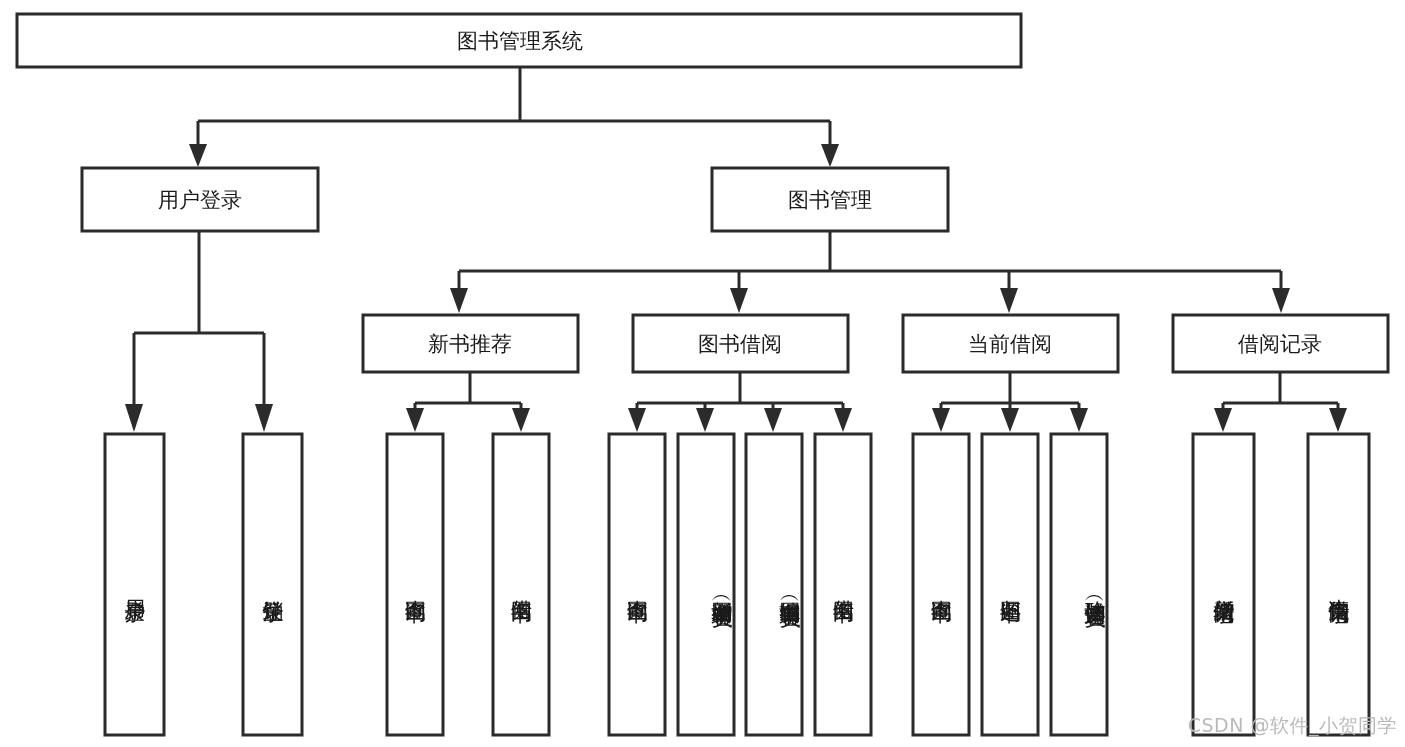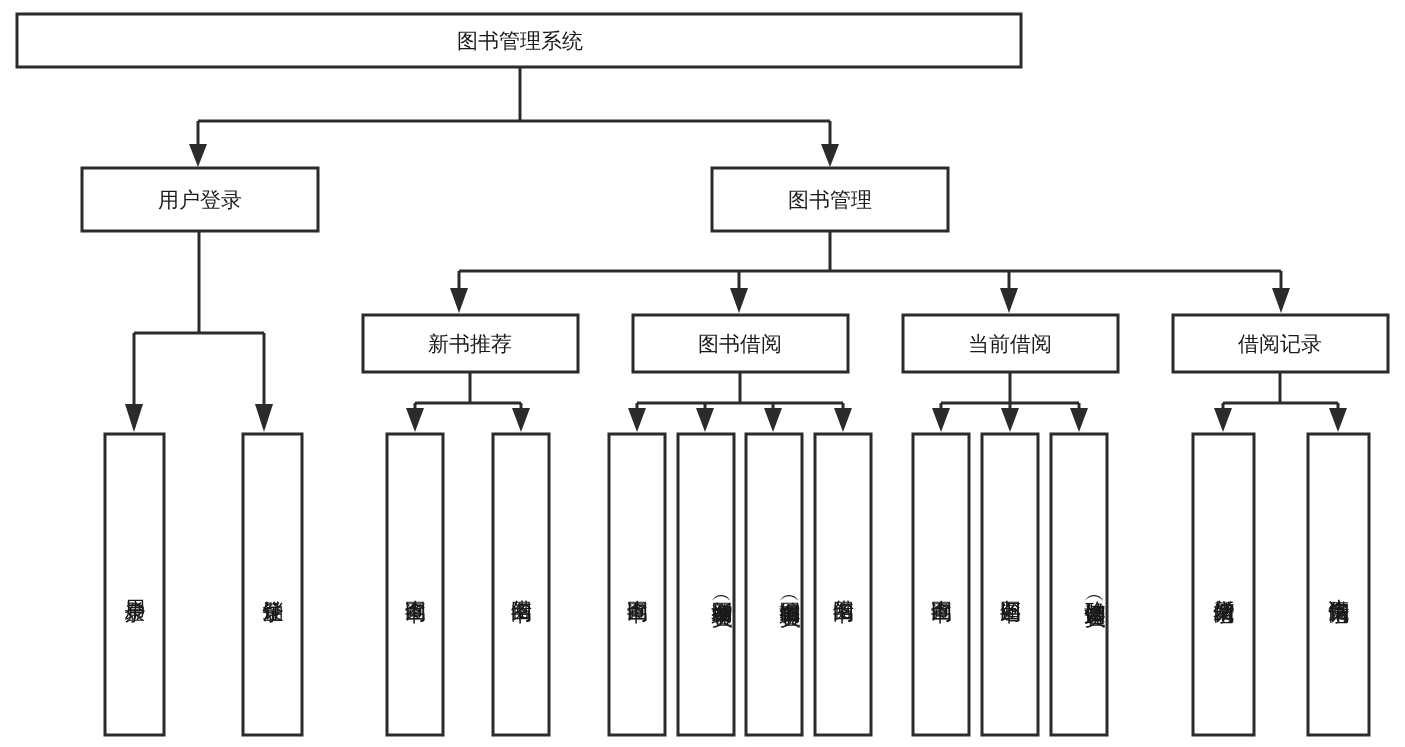--- a/index.html
+++ b/index.html
@@ -210,14 +210,15 @@
   <div class="vlabel" style="left:746px; top:438px; width:56px; height:301px; display:flex; align-items:flex-start; justify-content:center;">编辑图书（管理员）</div>
   <div class="vlabel" style="left:815px; top:434px; width:56px; height:301px; display:flex; align-items:center; justify-content:center;">借阅图书</div>
 
   <div class="vlabel" style="left:913px; top:434px; width:56px; height:301px; display:flex; align-items:center; justify-content:center;">查询图书</div>
   <div class="vlabel" style="left:982px; top:434px; width:56px; height:301px; display:flex; align-items:center; justify-content:center;">归还图书</div>
   <div class="vlabel" style="left:1051px; top:438px; width:56px; height:301px; display:flex; align-items:flex-start; justify-content:center;">确认归还（管理员）</div>
 
   <div class="vlabel" style="left:1193px; top:434px; width:61px; height:301px; display:flex; align-items:center; justify-content:center;">新增借阅记录</div>
   <div class="vlabel" style="left:1308px; top:434px; width:61px; height:301px; display:flex; align-items:center; justify-content:center;">查询借阅记录</div>
 
+  <div class="watermark">CSDN @软件_小贺同学</div>
 
 </div>
 
 </body></html>

